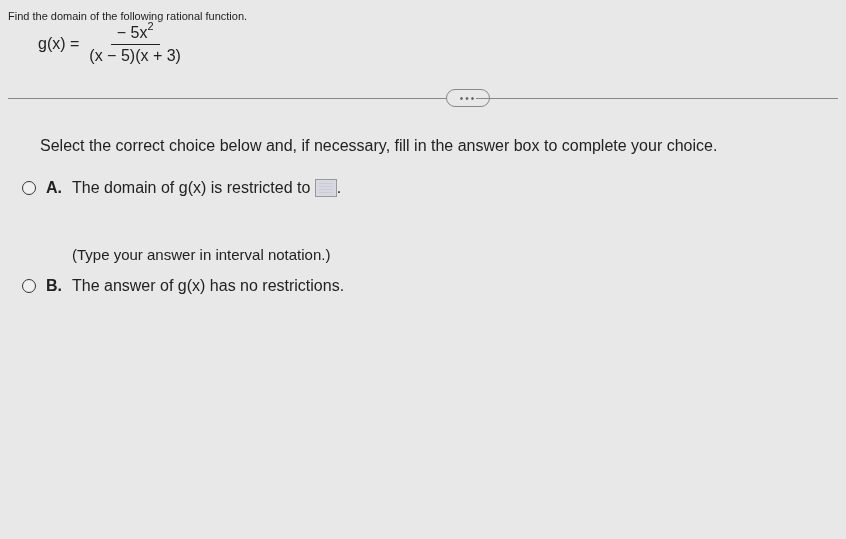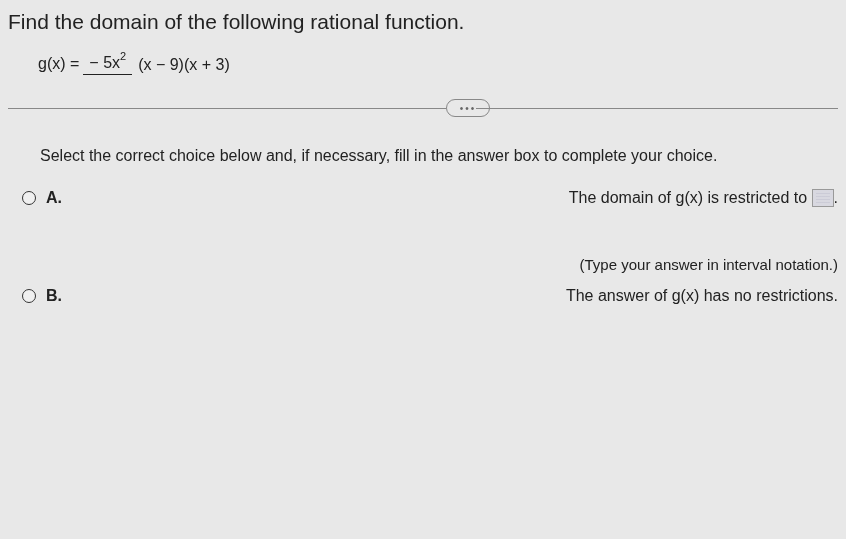--- a/index.html
+++ b/index.html
@@ -11,35 +11,35 @@
       width: 846px;
       height: 539px;
       background: #e8e8e8;
       font-family: Arial, sans-serif;
       font-size: 16px;
       color: #222;
       padding: 10px 8px;
       position: relative;
     }
     .question-text {
-      margin-bottom: 18px;
-      font-size: 21px;
+      font-size: 11px;
     }
     .equation {
       margin-left: 30px;
       margin-bottom: 20px;
       display: flex;
       align-items: center;
       font-size: 16px;
     }
     .equation .lhs {
       margin-right: 4px;
     }
     .fraction {
       display: inline-flex;
+      flex-direction: column;
       align-items: center;
       vertical-align: middle;
     }
     .fraction .num {
       padding: 0 6px 2px 6px;
       border-bottom: 1.5px solid #222;
       text-align: center;
     }
     .fraction .den {
       padding: 2px 6px 0 6px;
@@ -112,21 +112,20 @@
       background: #f0f0f0;
       cursor: pointer;
     }
     .choice-label {
       font-weight: bold;
       margin-right: 8px;
       min-width: 18px;
     }
     .choice-body {
       flex: 1;
-      text-align: right;
     }
     .choice-text-line {
       margin-bottom: 2px;
     }
     .answer-box {
       display: inline-block;
       width: 22px;
       height: 18px;
       background: #d8d8e0;
       border: 1px solid #999;
@@ -160,21 +159,21 @@
 <body>
 
 <div class="question-text">Find the domain of the following rational function.</div>
 
 <div class="equation">
   <span class="lhs">g(x) =</span>
   <span class="fraction">
     <span class="num">
       <span>− 5x</span><span class="sup">2</span>
     </span>
-    <span class="den">(x − 9)(x + 3)</span>
+    <span class="den">(x − 5)(x + 3)</span>
   </span>
 </div>
 
 <div class="divider-row">
   <div class="divider-left"></div>
   <div class="ellipsis-pill">•••</div>
   <div class="divider-right"></div>
 </div>
 
 <div class="instruction">Select the correct choice below and, if necessary, fill in the answer box to complete your choice.</div>

